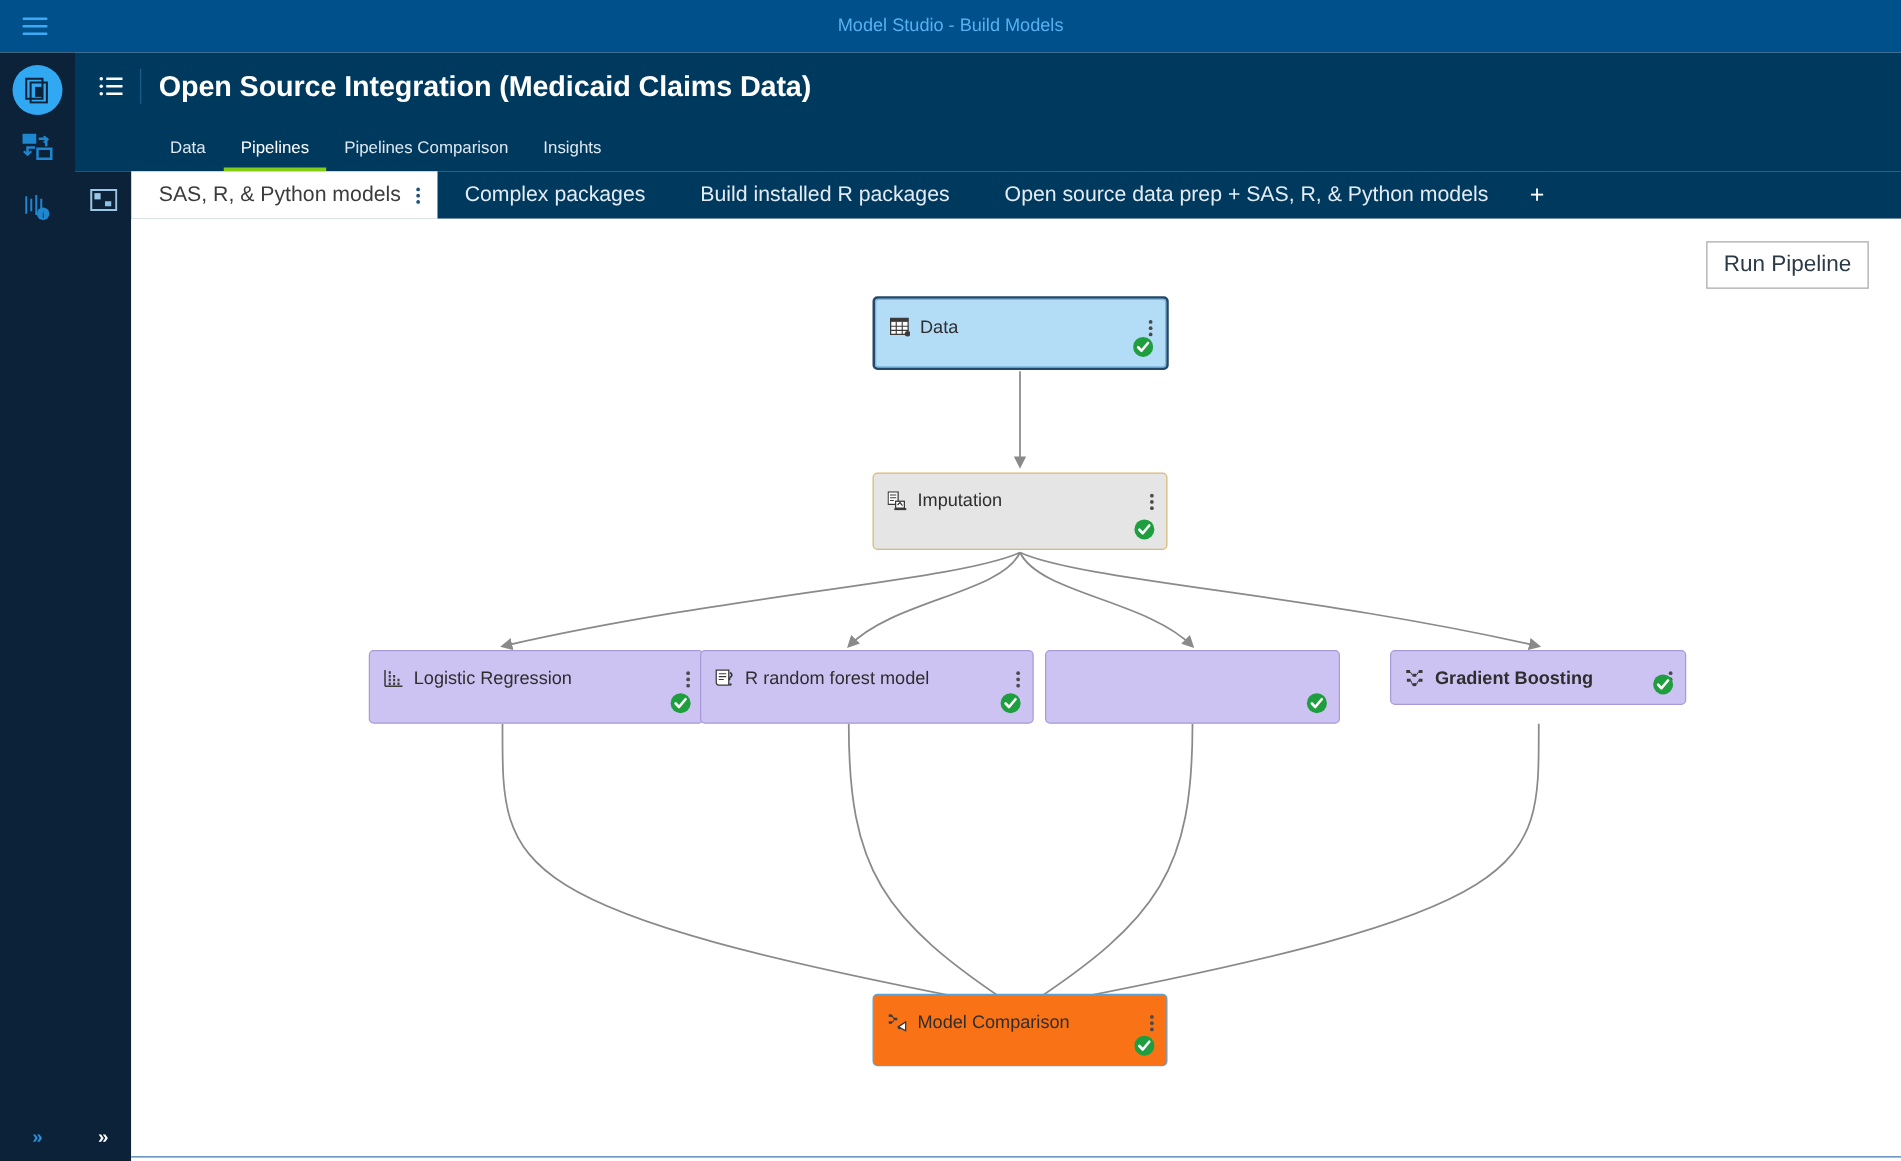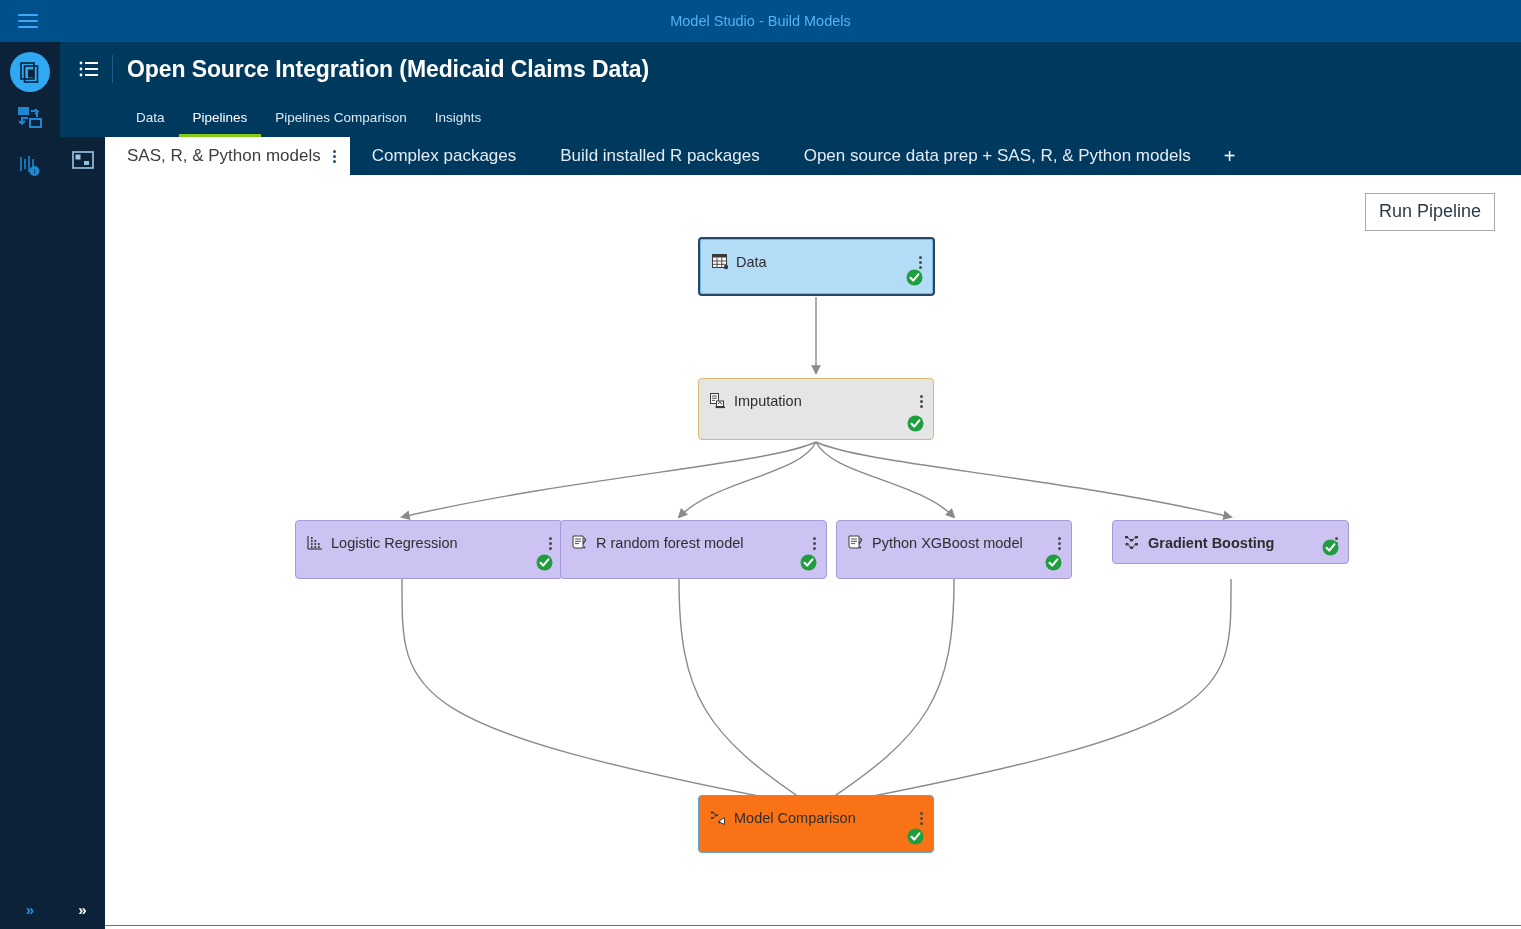--- a/index.html
+++ b/index.html
@@ -493,42 +493,20 @@
     </div>
     <span class="node-status">
       <svg width="17" height="17" viewBox="0 0 17 17">
         <circle cx="8.5" cy="8.5" r="8" fill="#1e9e3e"></circle>
         <path d="M4.5 8.8 L7.2 11.6 L12.4 5.4" fill="none" stroke="#ffffff" stroke-width="2.1" stroke-linecap="round" stroke-linejoin="round"></path>
       </svg>
     </span>
   </div>
 
   <div class="node n-purple" style="left:731px; top:345px; width:236px; height:59px; border-width:1px; border-style:solid;">
-    <div class="node-head">
-      <span class="node-icon">
-        <svg width="16" height="16" viewBox="0 0 16 16">
-          <path d="M1 1 H11 V13 H3 A2 2 0 0 1 1 11 Z" fill="#ffffff" stroke="#3a3a3a" stroke-width="1"></path>
-          <g stroke="#3a3a3a" stroke-width="0.9">
-            <line x1="3" y1="4" x2="9" y2="4"></line>
-            <line x1="3" y1="6.3" x2="9" y2="6.3"></line>
-            <line x1="3" y1="8.6" x2="7" y2="8.6"></line>
-          </g>
-          <path d="M12 3 q3 2 0 4 q-1 1 0 2" fill="none" stroke="#3a3a3a" stroke-width="1.3"></path>
-          <circle cx="12.3" cy="12.6" r="1" fill="#3a3a3a"></circle>
-        </svg>
-      </span>
-      <span class="node-label">Python XGBoost model</span>
-      <span class="node-kebab">
-        <span class="kebab-dots">
-            <i></i>
-            <i></i>
-            <i></i>
-          </span>
-      </span>
-    </div>
     <span class="node-status">
       <svg width="17" height="17" viewBox="0 0 17 17">
         <circle cx="8.5" cy="8.5" r="8" fill="#1e9e3e"></circle>
         <path d="M4.5 8.8 L7.2 11.6 L12.4 5.4" fill="none" stroke="#ffffff" stroke-width="2.1" stroke-linecap="round" stroke-linejoin="round"></path>
       </svg>
     </span>
   </div>
 
   <div class="node n-purple" style="left:1007px; top:345px; width:237px; height:44px; border-width:1px; border-style:solid;font-weight:bold;">
     <div class="node-head">

